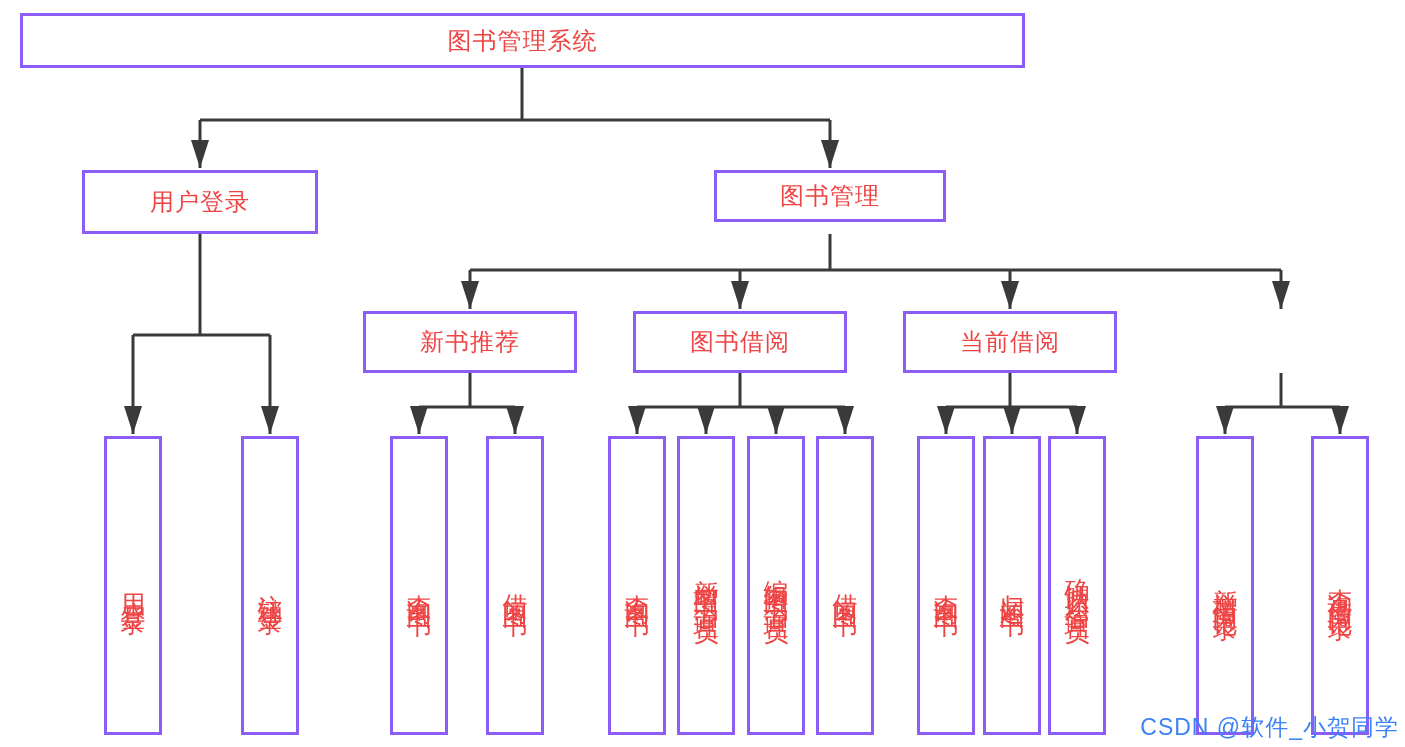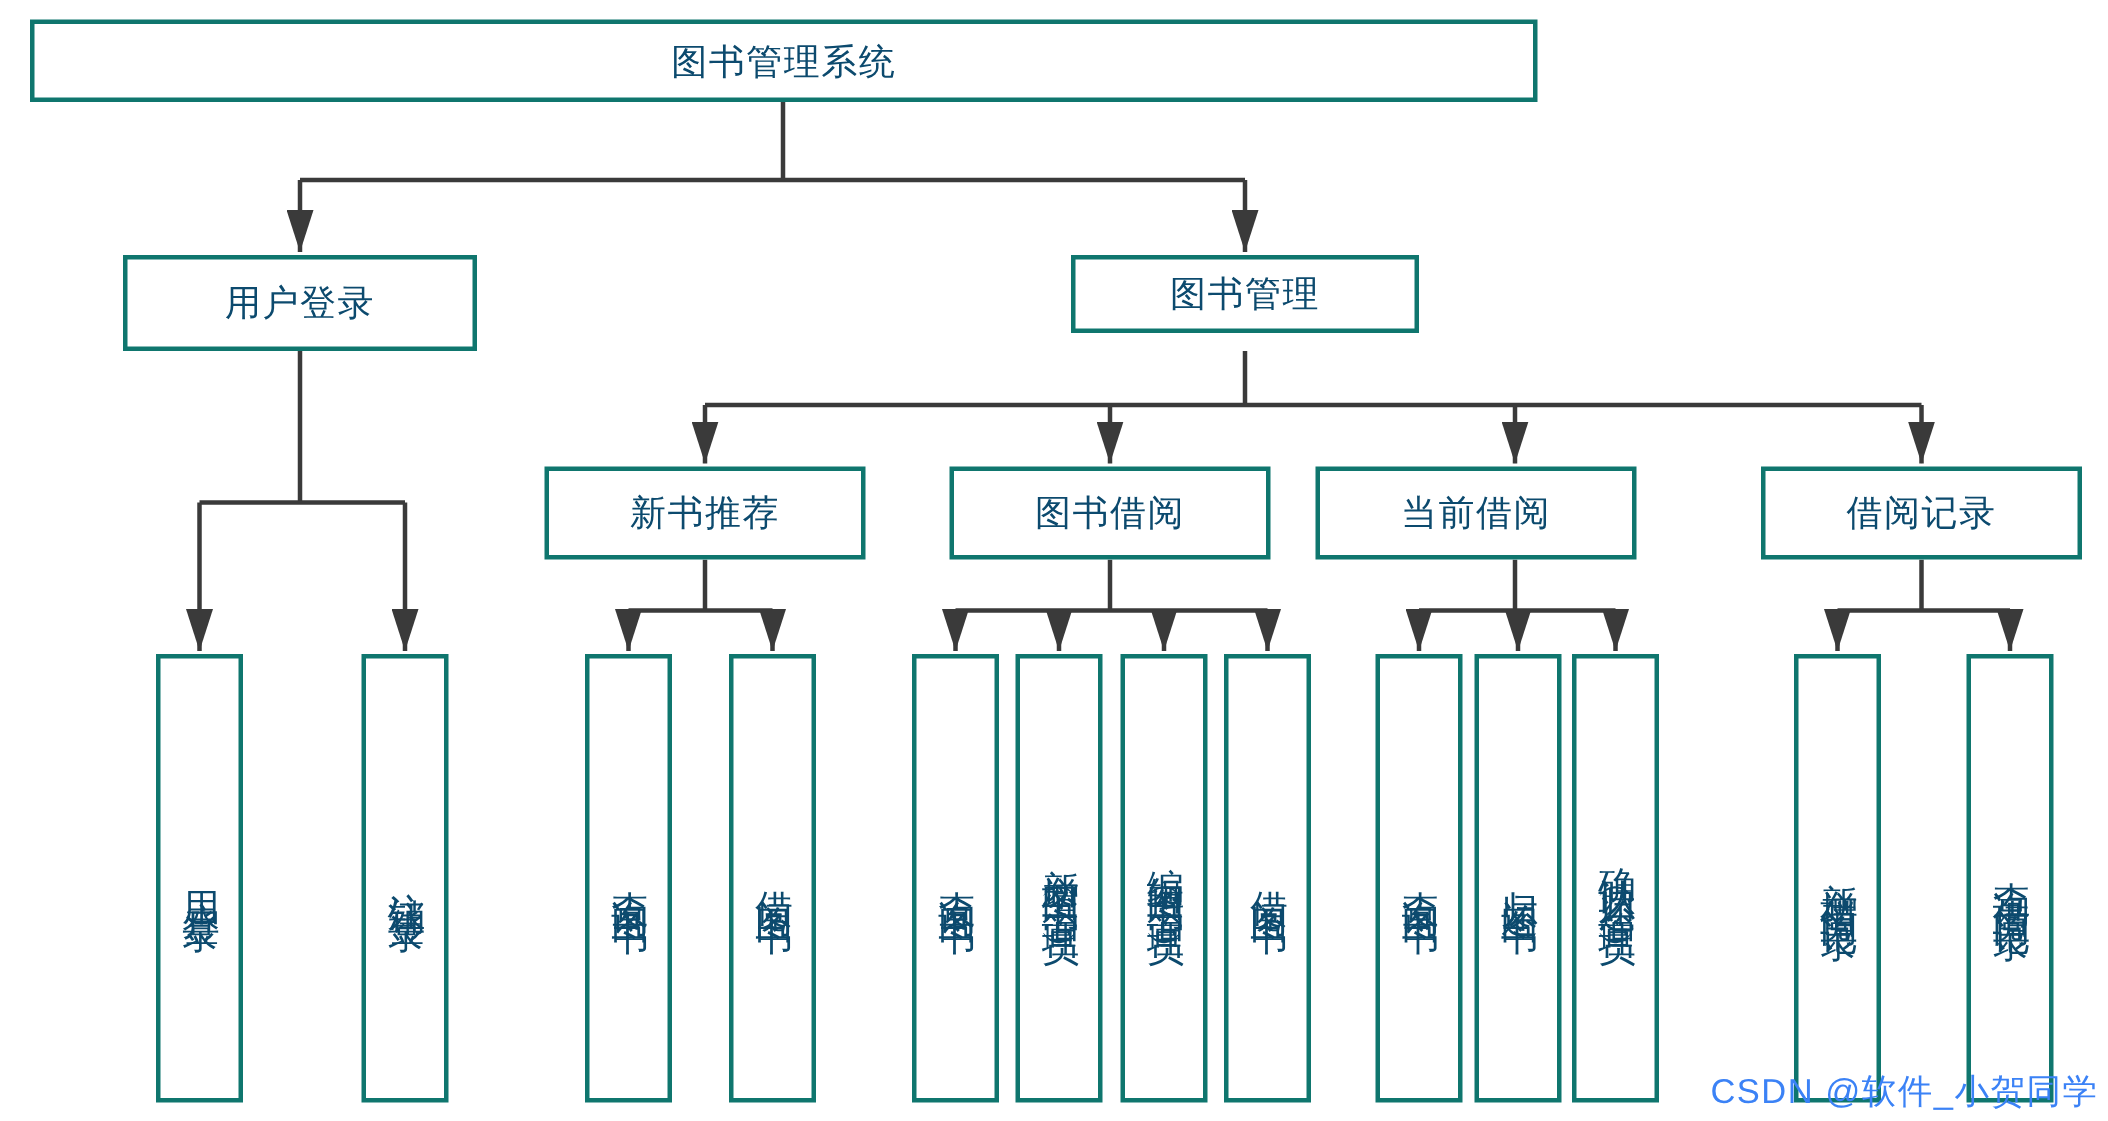--- a/index.html
+++ b/index.html
@@ -13,27 +13,27 @@
   }
   #connector-layer {
     position: absolute;
     left: 0; top: 0;
     width: 1405px; height: 747px;
     z-index: 1;
   }
   .node {
     position: absolute;
     box-sizing: border-box;
-    border: 3px solid #0f766e;
+    border: 3px solid #8b5cf6;
     background: #ffffff;
     display: flex;
     align-items: center;
     justify-content: center;
     z-index: 2;
-    color: #0c4a6e;
+    color: #ef4444;
   }
   .hnode span {
     font-size: 24px;
     letter-spacing: 1px;
     white-space: nowrap;
   }
   .vnode span {
     writing-mode: vertical-rl;
     text-orientation: mixed;
     font-size: 25px;
@@ -42,21 +42,21 @@
     white-space: nowrap;
   }
   
   #n-root   { left: 20px;  top: 13px;  width: 1005px; height: 55px; }
   
   #n-login  { left: 82px;  top: 170px; width: 236px; height: 64px; }
   #n-mgmt   { left: 714px; top: 170px; width: 232px; height: 52px; }
   
   #n-rec    { left: 363px;  top: 311px; width: 214px; height: 62px; }
   #n-borrow { left: 633px;  top: 311px; width: 214px; height: 62px; }
-  #n-cur    { left: 877px;  top: 311px; width: 214px; height: 62px; }
+  #n-cur    { left: 903px;  top: 311px; width: 214px; height: 62px; }
   #n-rcd    { left: 1174px; top: 311px; width: 214px; height: 62px; }
   
   .vnode { top: 436px; width: 58px; height: 299px; }
   #lf-login  { left: 104px; }
   #lf-logout { left: 241px; }
   #lf-q1     { left: 390px; }
   #lf-b1     { left: 486px; }
   #lf-q2     { left: 608px; }
   #lf-add    { left: 677px; }
   #lf-edit   { left: 747px; }
@@ -145,23 +145,20 @@
 
   <div class="node hnode" id="n-rec">
     <span>新书推荐</span>
   </div>
   <div class="node hnode" id="n-borrow">
     <span>图书借阅</span>
   </div>
   <div class="node hnode" id="n-cur">
     <span>当前借阅</span>
   </div>
-  <div class="node hnode" id="n-rcd">
-    <span>借阅记录</span>
-  </div>
 
   <div class="node vnode" id="lf-login">
     <span>用户登录</span>
   </div>
   <div class="node vnode" id="lf-logout">
     <span>注销登录</span>
   </div>
 
   <div class="node vnode" id="lf-q1">
     <span>查询图书</span>

